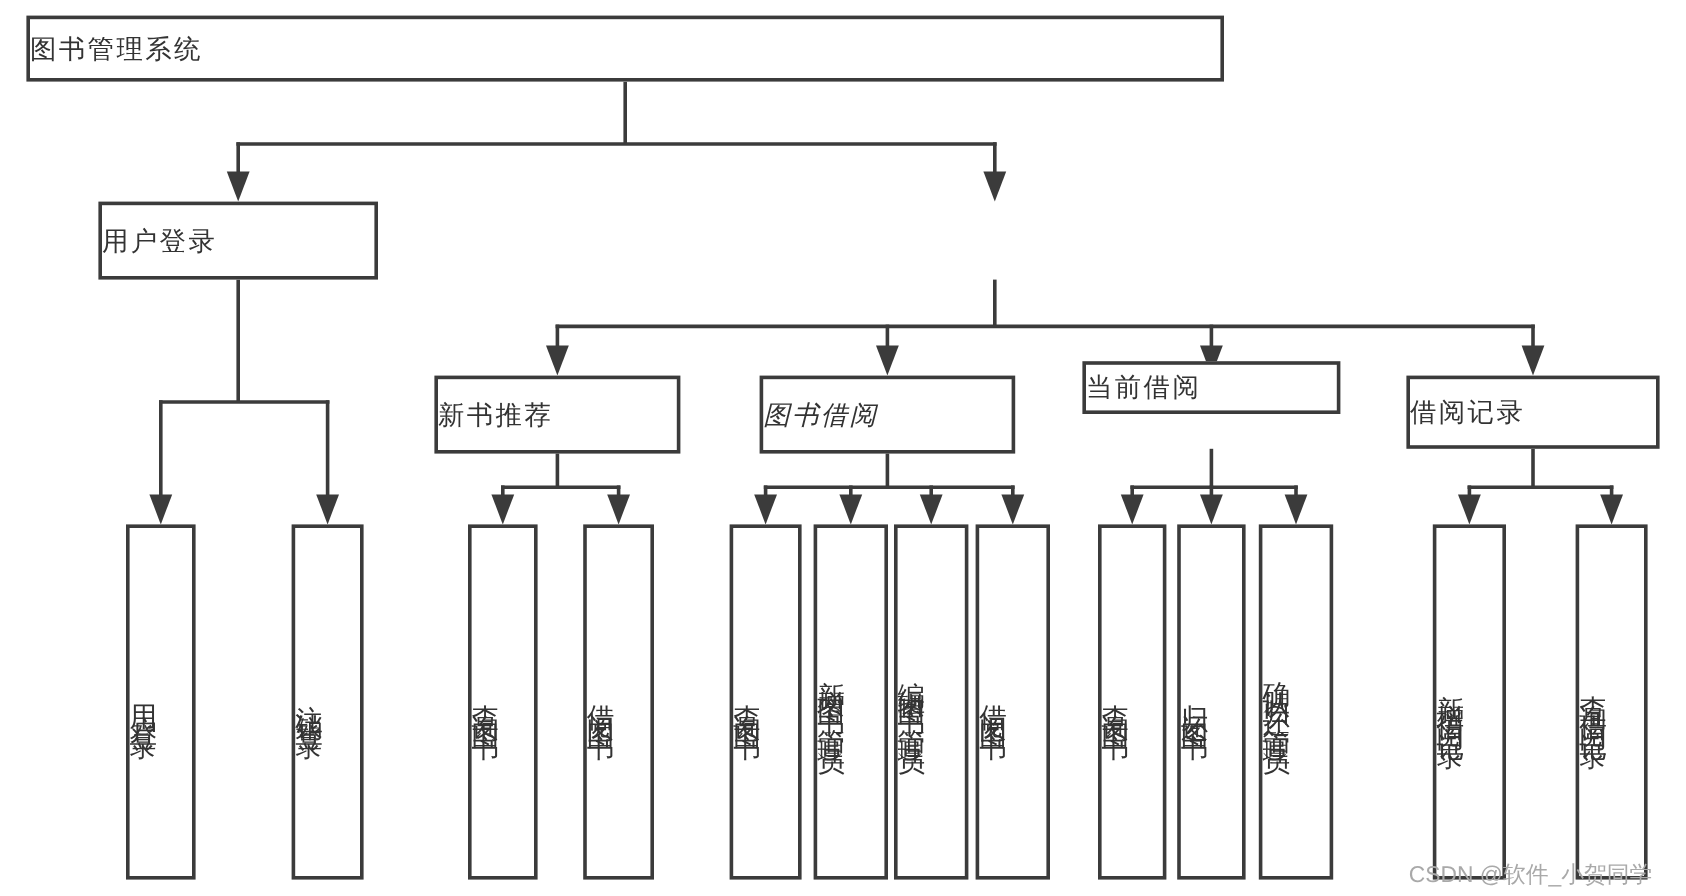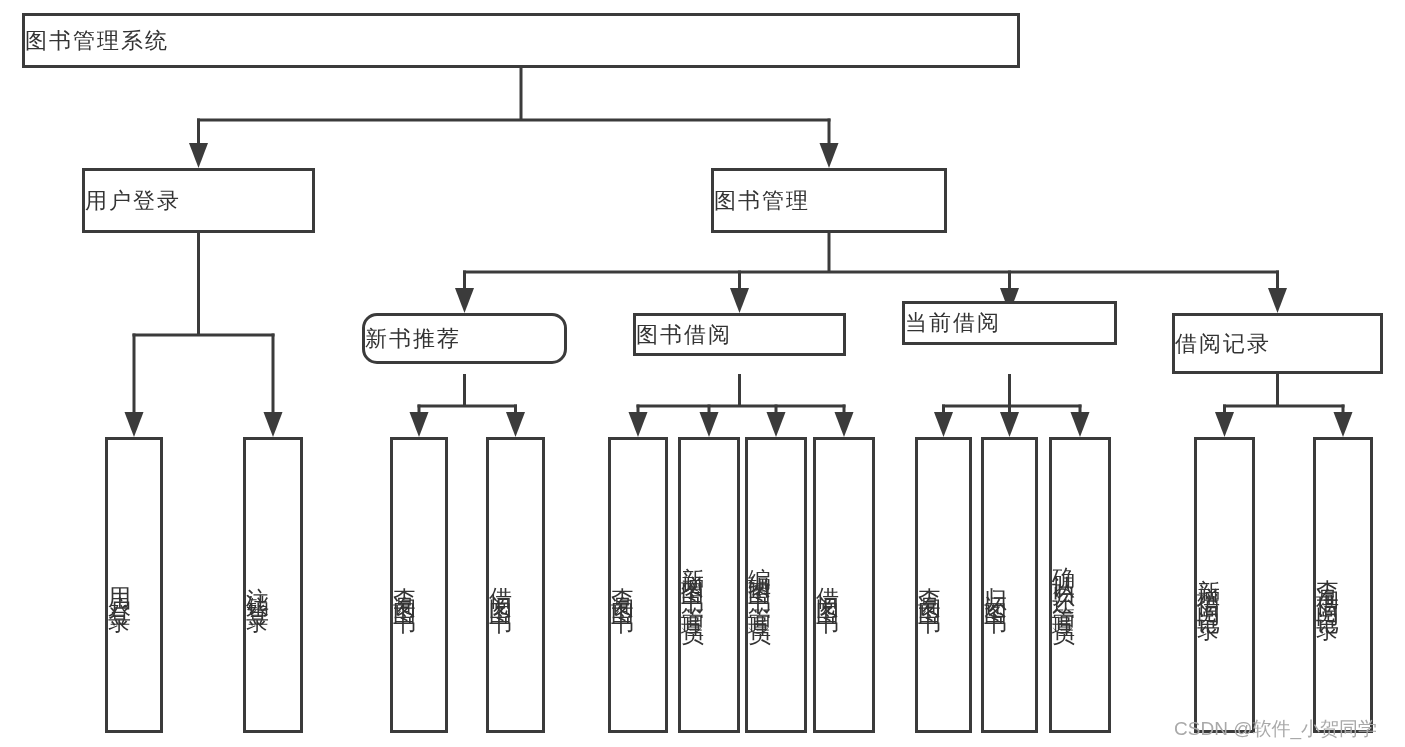--- a/index.html
+++ b/index.html
@@ -138,28 +138,25 @@
     </g>
   </svg>
 
   <div class="box" style="left:22px; top:13px; width:998px; height:55px;">
     <span class="h-label">图书管理系统</span>
   </div>
 
   <div class="box" style="left:82px; top:168px; width:233px; height:65px;">
     <span class="h-label">用户登录</span>
   </div>
-  <div class="box" style="left:711px; top:168px; width:236px; height:65px;">
-    <span class="h-label">图书管理</span>
-  </div>
-
-  <div class="box" style="left:362px; top:313px; width:205px; height:51px;border-radius:15px;">
+
+  <div class="box" style="left:362px; top:313px; width:205px; height:65px;">
     <span class="h-label">新书推荐</span>
   </div>
-  <div class="box" style="left:633px; top:313px; width:213px; height:43px;">
+  <div class="box" style="left:633px; top:313px; width:213px; height:65px;font-style:italic;">
     <span class="h-label">图书借阅</span>
   </div>
   <div class="box" style="left:902px; top:301px; width:215px; height:44px;">
     <span class="h-label">当前借阅</span>
   </div>
   <div class="box" style="left:1172px; top:313px; width:211px; height:61px;">
     <span class="h-label">借阅记录</span>
   </div>
 
   <div class="box" style="left:105px; top:437px; width:58px; height:296px;">

